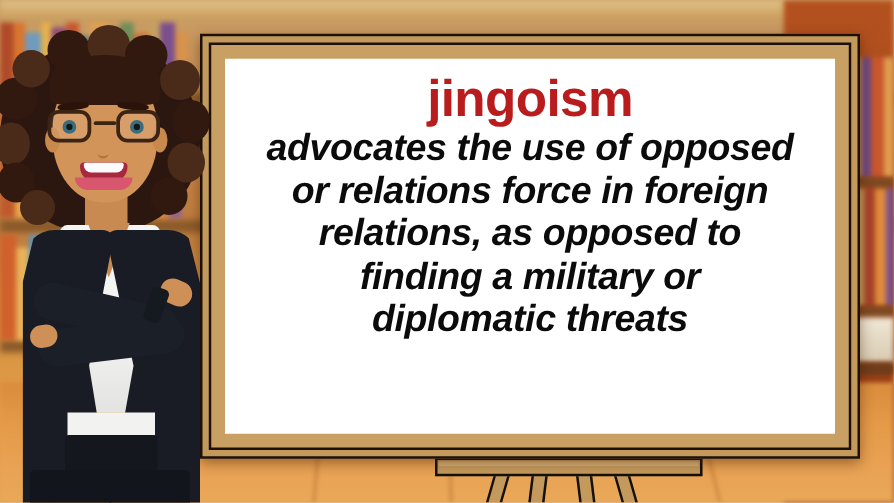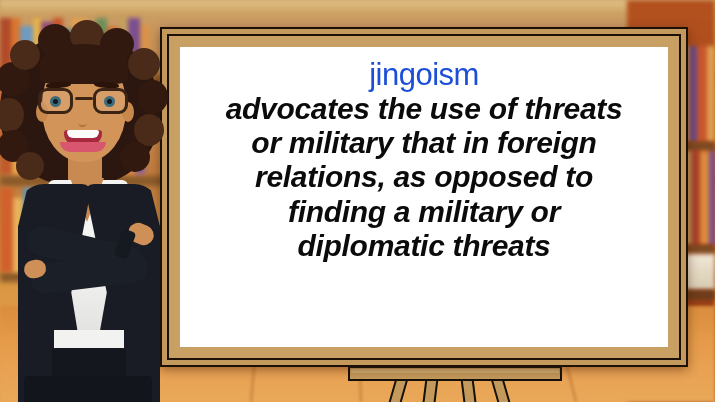--- a/index.html
+++ b/index.html
@@ -60,21 +60,21 @@
     position:absolute;left:5px;top:5px;right:5px;bottom:5px;
     border:2px solid #1c1008;box-sizing:border-box;background:#c9a063;
   }
   .board-inner{
     position:absolute;left:11px;top:11px;right:11px;bottom:11px;
     background:#ffffff;box-sizing:border-box;
     display:flex;flex-direction:column;align-items:center;
     padding:6px 16px 0 16px;
   }
   .term{
-    color:#1d4ed8;font-size:31px;font-weight:normal;line-height:1.0;
+    color:#b91c1c;font-size:41px;font-weight:bold;line-height:1.0;
     margin:6px 0 2px 0;letter-spacing:-.5px;
   }
   .definition{
     color:#0b0b0b;font-weight:bold;font-style:italic;
     font-size:30px;line-height:1.14;text-align:center;
     letter-spacing:-.3px;
   }
   .definition div{white-space:nowrap;}
 
   
@@ -231,22 +231,22 @@
   <div class="tray">
     <div class="tray-hl"></div>
   </div>
 
   <div class="board-wrap">
     <div class="board-outer">
       <div class="board-mid">
         <div class="board-inner">
           <div class="term">jingoism</div>
           <div class="definition">
-            <div>advocates the use of threats</div>
-            <div>or military that in foreign</div>
+            <div>advocates the use of opposed</div>
+            <div>or relations force in foreign</div>
             <div>relations, as opposed to</div>
             <div>finding a military or</div>
             <div>diplomatic threats</div>
           </div>
         </div>
       </div>
     </div>
   </div>
 
   <div class="person">

